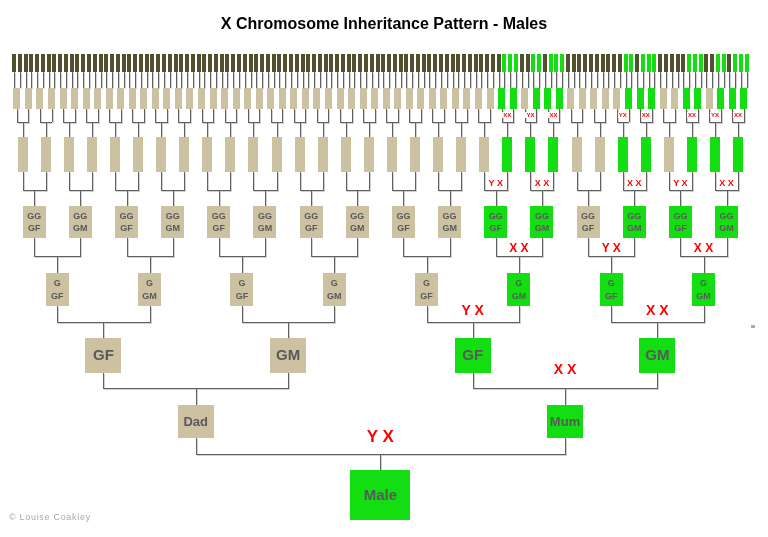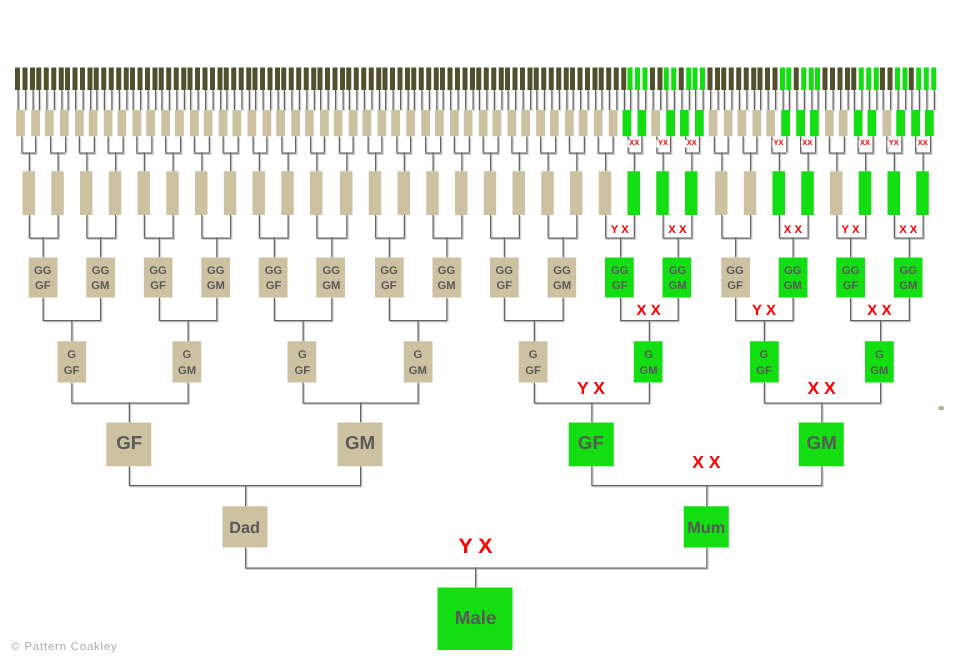--- a/index.html
+++ b/index.html
@@ -19,20 +19,21 @@
   .xlabel.tiny{background:#fff;padding:0 1px;}
   .copyright{position:absolute;left:9px;top:512px;font-size:9px;
              color:#a9a9a9;letter-spacing:.7px;}
   .stray{position:absolute;left:751px;top:325px;width:4px;height:3px;
          background:#b5ac8e;z-index:2;}
 </style>
 </head>
 <body>
 
 <div class="stage">
+  <div class="title">X Chromosome Inheritance Pattern - Males</div>
   <div id="tree">
       <div class="bar" style="left: 12px; top: 54px; width: 4px; height: 18px; background: rgb(81, 79, 44);"></div>
       <div class="bar" style="left: 17.77px; top: 54px; width: 4px; height: 18px; background: rgb(81, 79, 44);"></div>
       <div class="bar" style="left: 23.54px; top: 54px; width: 4px; height: 18px; background: rgb(81, 79, 44);"></div>
       <div class="bar" style="left: 29.31px; top: 54px; width: 4px; height: 18px; background: rgb(81, 79, 44);"></div>
       <div class="bar" style="left: 35.08px; top: 54px; width: 4px; height: 18px; background: rgb(81, 79, 44);"></div>
       <div class="bar" style="left: 40.85px; top: 54px; width: 4px; height: 18px; background: rgb(81, 79, 44);"></div>
       <div class="bar" style="left: 46.62px; top: 54px; width: 4px; height: 18px; background: rgb(81, 79, 44);"></div>
       <div class="bar" style="left: 52.39px; top: 54px; width: 4px; height: 18px; background: rgb(81, 79, 44);"></div>
       <div class="bar" style="left: 58.16px; top: 54px; width: 4px; height: 18px; background: rgb(81, 79, 44);"></div>
@@ -763,14 +764,14 @@
       <div class="vline" style="left: 195.755px; top: 438px; height: 16px; background: rgb(97, 97, 97);"></div>
       <div class="vline" style="left: 565.035px; top: 438px; height: 16px; background: rgb(97, 97, 97);"></div>
       <div class="hline" style="left: 195.755px; top: 454px; width: 370.28px; background: rgb(97, 97, 97);"></div>
       <div class="vline" style="left: 380.395px; top: 454px; height: 16px; background: rgb(97, 97, 97);"></div>
       <div class="xlabel" style="left: 380.395px; top: 437px; font-size: 17px; color: rgb(255, 0, 0);">Y X</div>
       <div class="nodebox" style="left: 350.395px; top: 470px; width: 60px; height: 50px; background: rgb(18, 222, 18); font-size: 15px; color: rgb(89, 89, 89);">
         <div>Male</div>
       </div>
     </div>
   <div class="stray"></div>
-  <div class="copyright">© Pattern Coakley</div>
+  <div class="copyright">© Louise Coakley</div>
 </div>
 
 </body></html>

